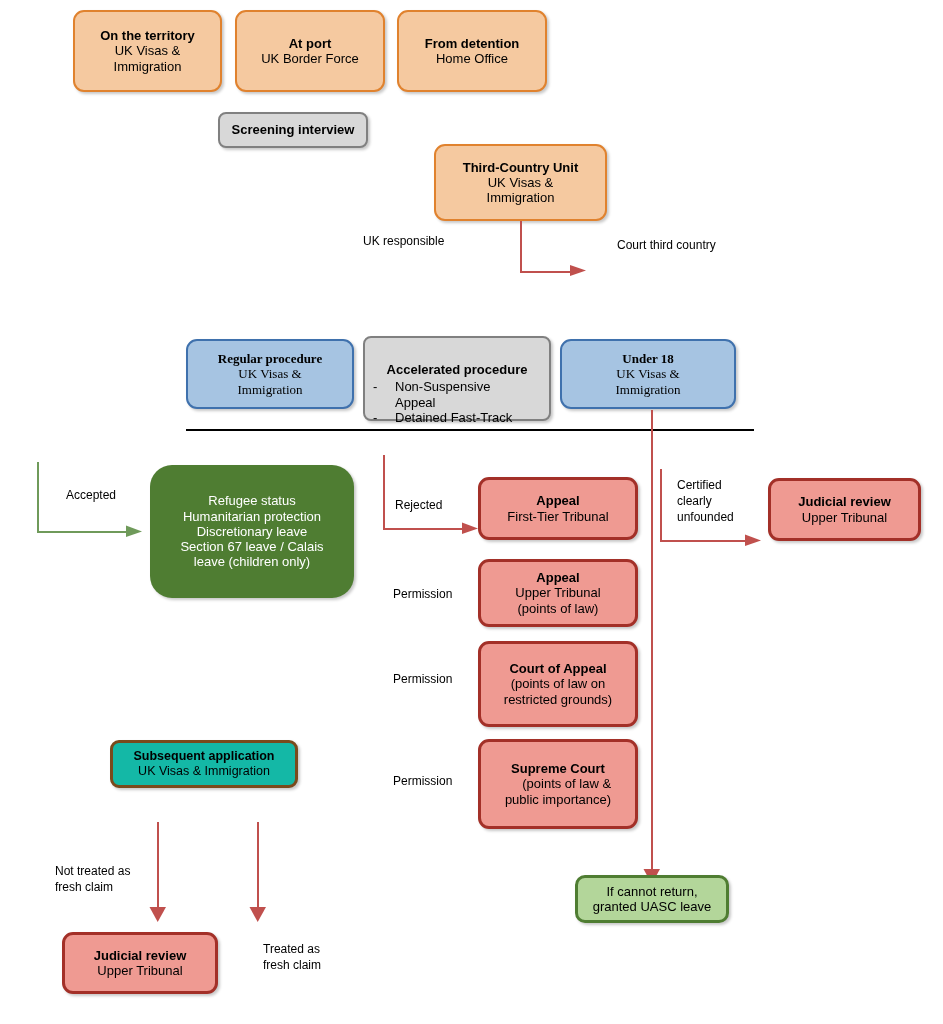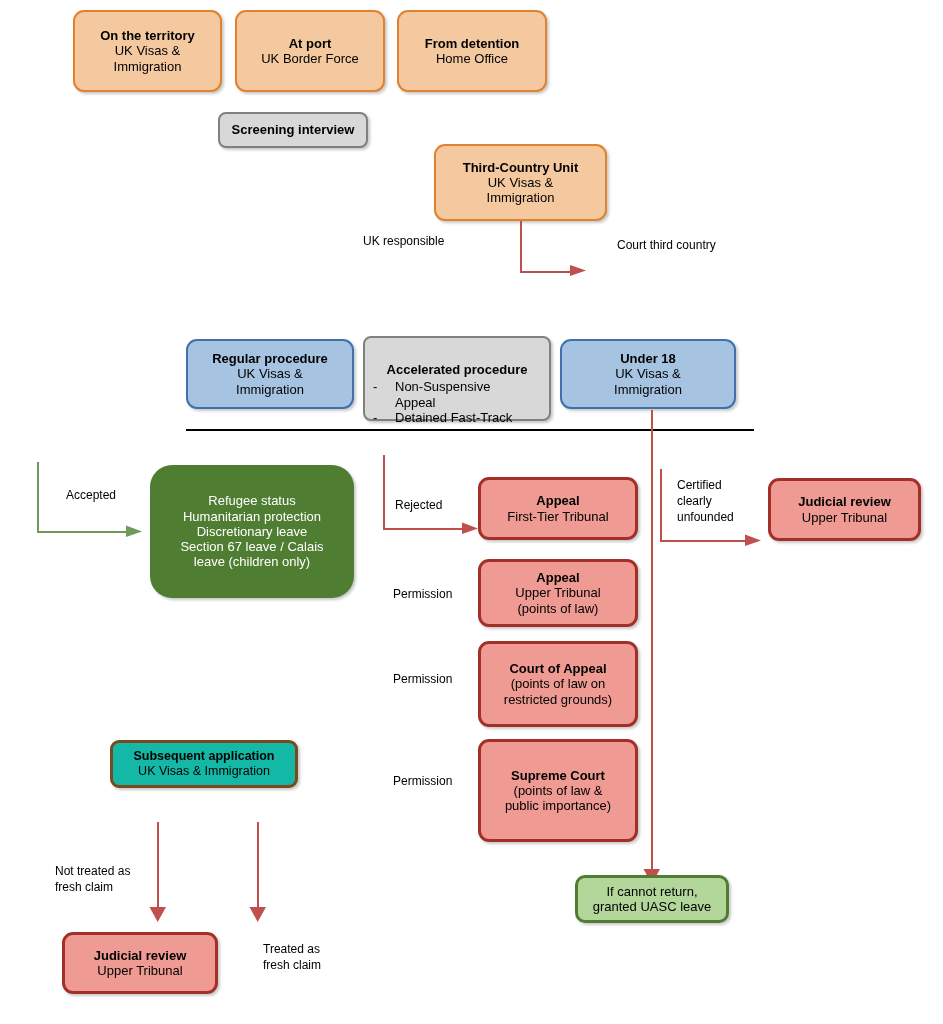--- a/index.html
+++ b/index.html
@@ -65,20 +65,21 @@
     font-size: 13px;
   }
   
   .n-blue {
     background: #a6c4e2;
     border-color: #3f71ad;
     border-width: 2.5px;
     border-radius: 11px;
     color: #000000;
     font-size: 13px;
+    font-family: Liberation Serif, serif;
   }
   
   .n-green {
     background: #4f7d32;
     border: none;
     border-radius: 22px;
     color: #ffffff;
     font-size: 13px;
   }
   
@@ -256,21 +257,21 @@
   </div>
   <div class="elabel" style="left:393px; top:586px;">Permission</div>
 
   <div class="node n-red" style="left:478px; top:641px; width:160px; height:86px;">
     <div class="ttl">Court of Appeal</div>
     <div class="sub" style="white-space:pre-line;">(points of law on
 restricted grounds)</div>
   </div>
   <div class="elabel" style="left:393px; top:671px;">Permission</div>
 
-  <div class="node n-red" style="left:478px; top:739px; width:160px; height:103px;">
+  <div class="node n-red" style="left:478px; top:739px; width:160px; height:90px;text-align:right;">
     <div class="ttl">Supreme Court</div>
     <div class="sub" style="white-space:pre-line;">(points of law &amp;
 public importance)</div>
   </div>
   <div class="elabel" style="left:393px; top:773px;">Permission</div>
 
   <div class="vline" style="left:660px; top:469px; height:72px;"></div>
   <div class="hline" style="left:660px; top:540px; width:88px;"></div>
   <svg class="arrow" style="left:745px; top:532px; width:20px; height:20px;">
     <polygon points="0,2.5 16,8.5 0,14" fill="#c0504d"></polygon>

